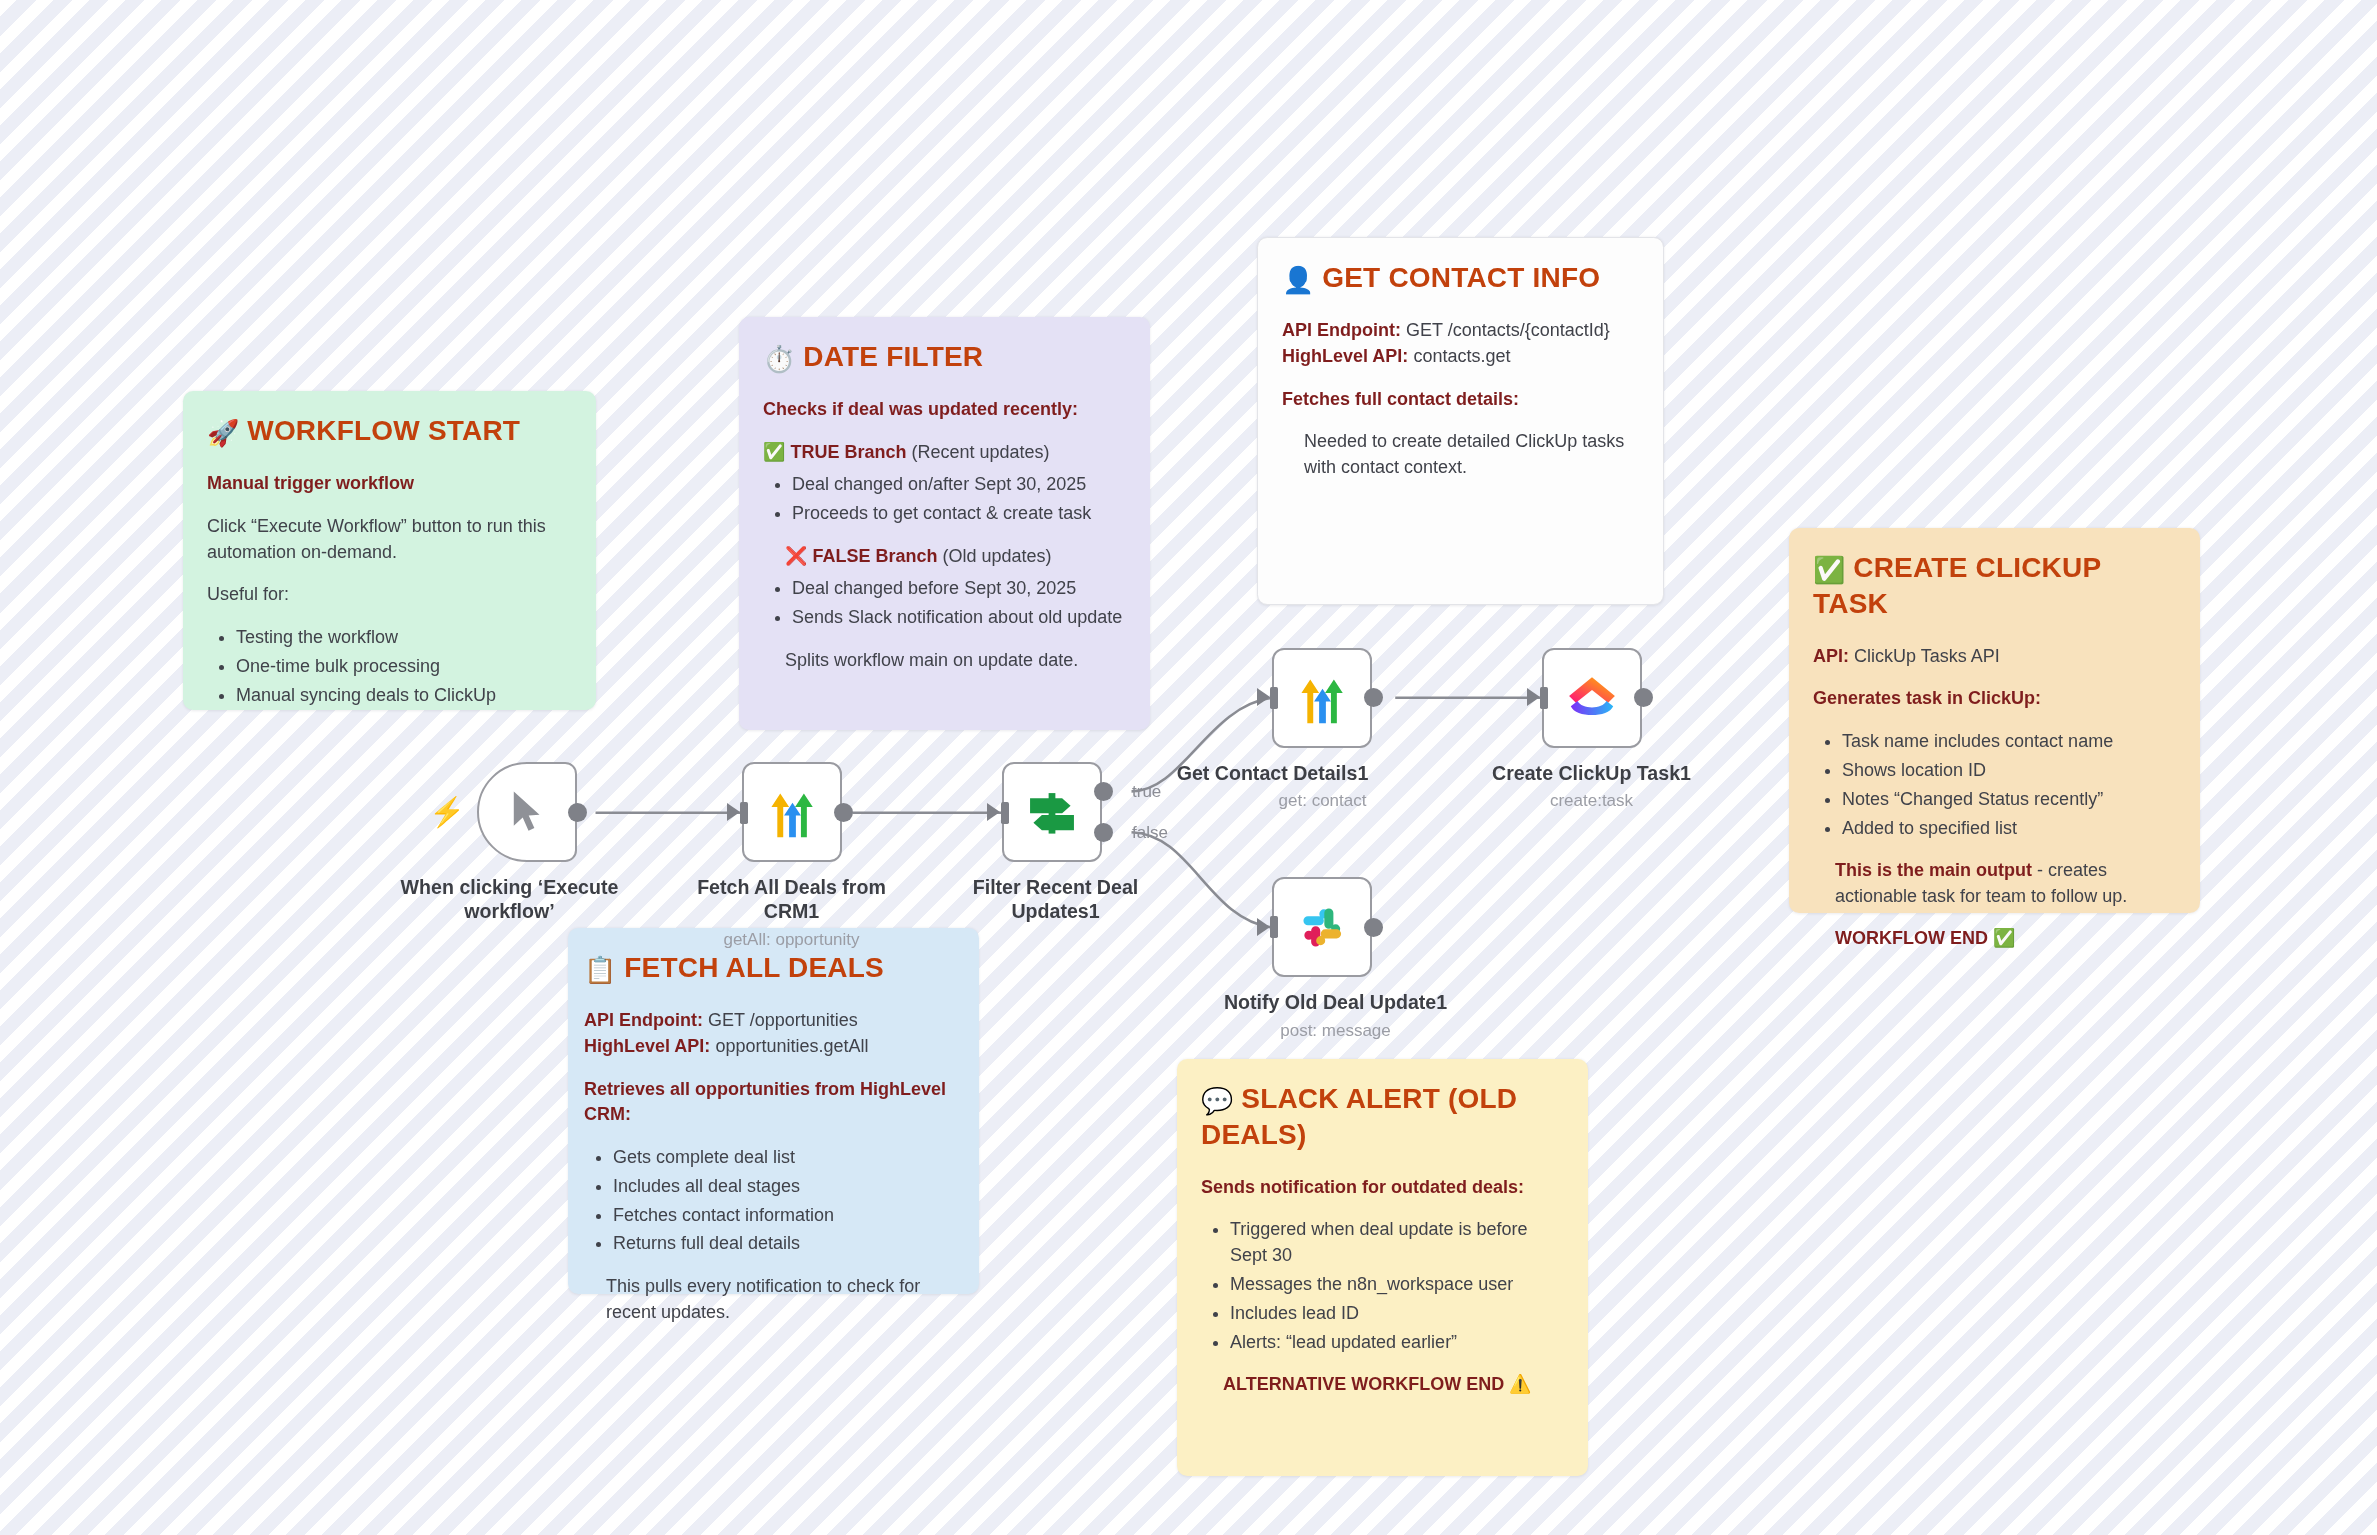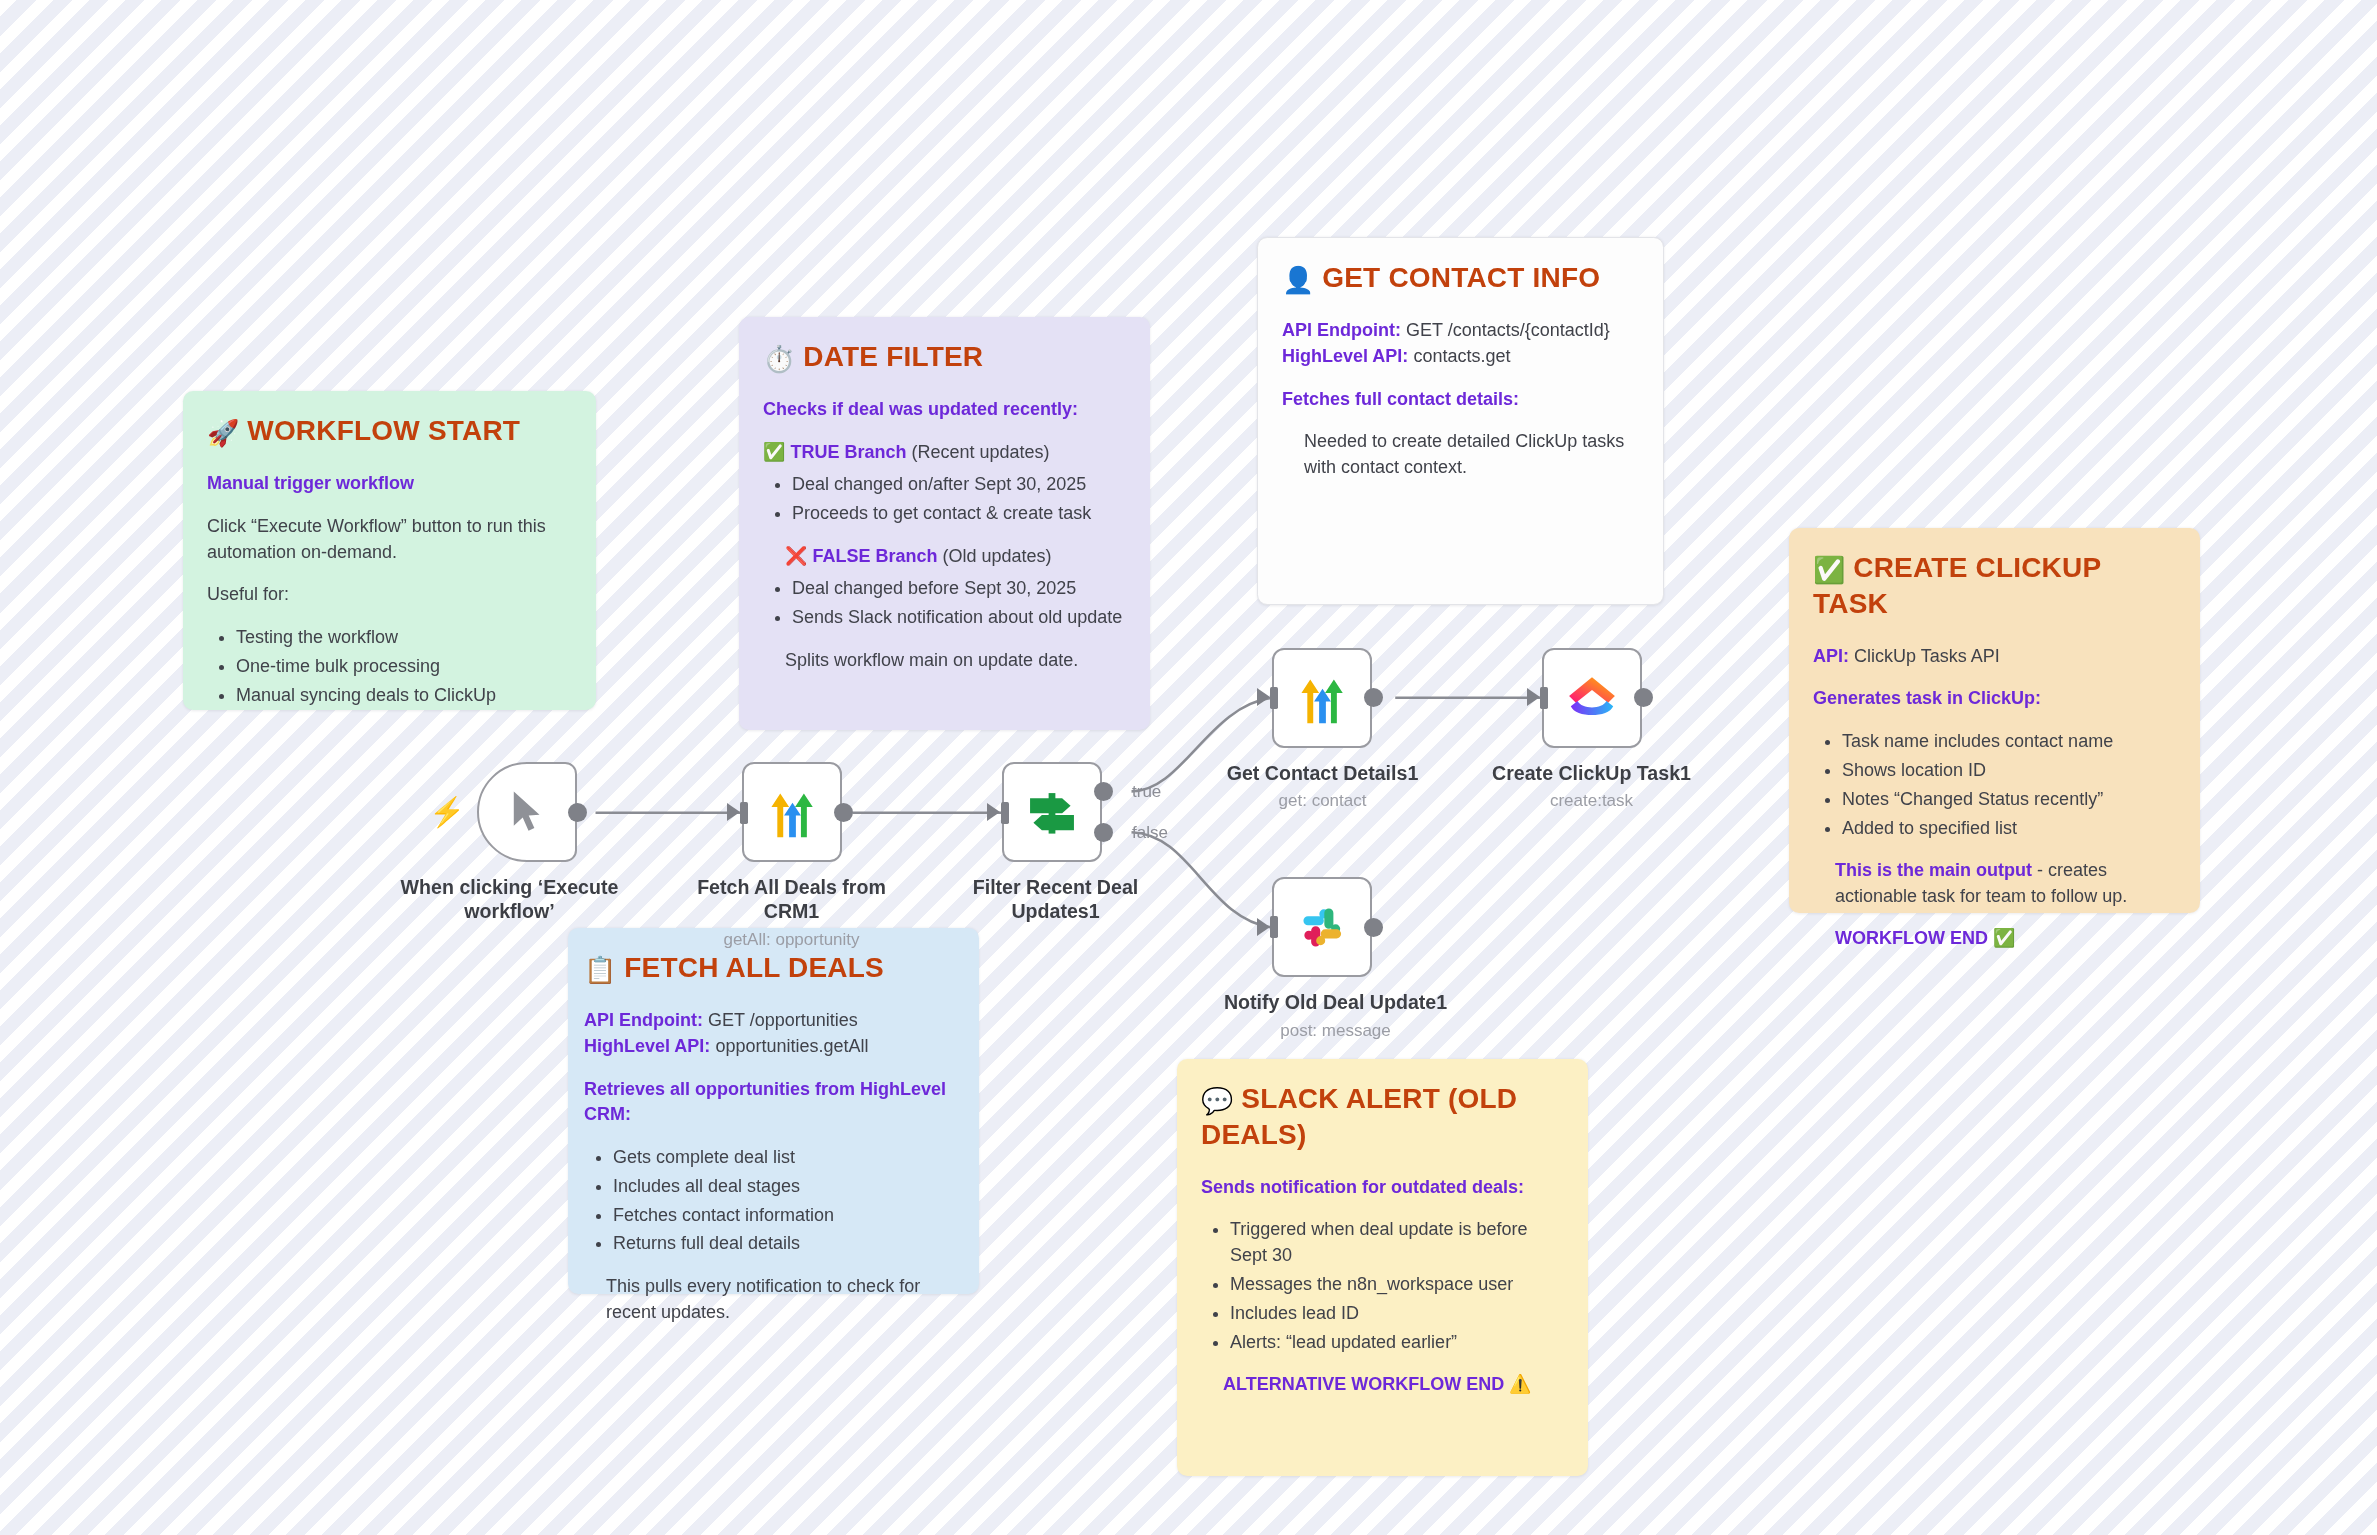--- a/index.html
+++ b/index.html
@@ -36,21 +36,21 @@
     font-weight: bold;
     letter-spacing: 0.2px;
     color: #c2410c;
     margin: 0 0 22px 0;
     display: block;
     line-height: 1.26;
   }
   .note .note-title .emoji { font-size: 26px; margin-right: 7.7px; vertical-align: -1.7px; }
   .note p { margin: 0 0 17px 0; }
   .note p:last-child { margin-bottom: 0; }
-  .note b, .note strong { color: #6d28d9; }
+  .note b, .note strong { color: #7f1d1d; }
   .note ul { margin: 0 0 17px 0; padding-left: 29px; }
   .note li { margin: 0 0 3.4px 0; }
   .note .indent { padding-left: 22px; }
 
   .note-green  { background: #d3f3e0; }
   .note-purple { background: #e4e1f5; }
   .note-white  { background: #fdfdfd; border: 0.9px solid #e3e4e8; }
   .note-orange { background: #f8e2bd; }
   .note-blue   { background: #d6e8f6; padding-left: 16px; }
   .note-yellow { background: #fcf0c4; }
@@ -282,21 +282,21 @@
   <div class="in-arrow" style="left:1257px; top:688px;"></div>
   <div class="in-bar" style="left:1270px; top:687px;"></div>
   <div class="node" style="left:1272px; top:648px;">
     <svg width="53" height="54" viewBox="0 0 62 64">
       <path d="M13 62 L13 26 L6 26 L16.5 10 L27 26 L20 26 L20 62 Z" fill="#f5b301"></path>
       <path d="M27 62 L27 36 L21 36 L31 21 L41 36 L35 36 L35 62 Z" fill="#2a90f0"></path>
       <path d="M41 62 L41 26 L34 26 L44.5 10 L55 26 L48 26 L48 62 Z" fill="#2cb742"></path>
     </svg>
   </div>
   <div class="port" style="left:1364px; top:688px;"></div>
-  <div class="node-caption" style="left:1212px; top:762px; width:221px;">Get Contact Details1</div>
+  <div class="node-caption" style="left:1162px; top:762px; width:221px;">Get Contact Details1</div>
   <div class="node-sub" style="left:1212px; top:791px; width:221px;">get: contact</div>
 
   <div class="in-arrow" style="left:1527px; top:688px;"></div>
   <div class="in-bar" style="left:1540px; top:687px;"></div>
   <div class="node" style="left:1542px; top:648px;">
     <svg width="56" height="53" viewBox="0 0 66 62">
       <defs>
         <linearGradient id="cuTop" x1="0" y1="1" x2="1" y2="0">
           <stop offset="0" stop-color="#ff0f7b"></stop>
           <stop offset="1" stop-color="#ffb800"></stop>

